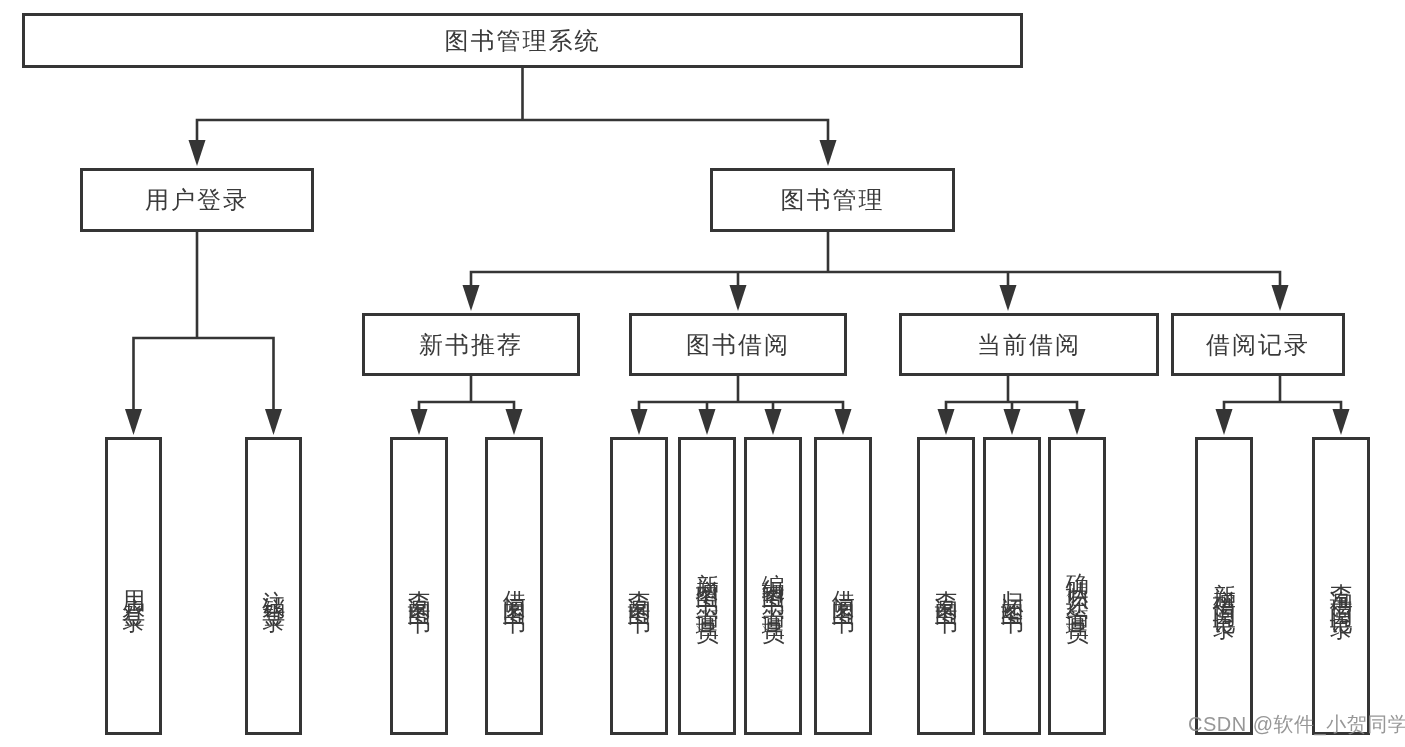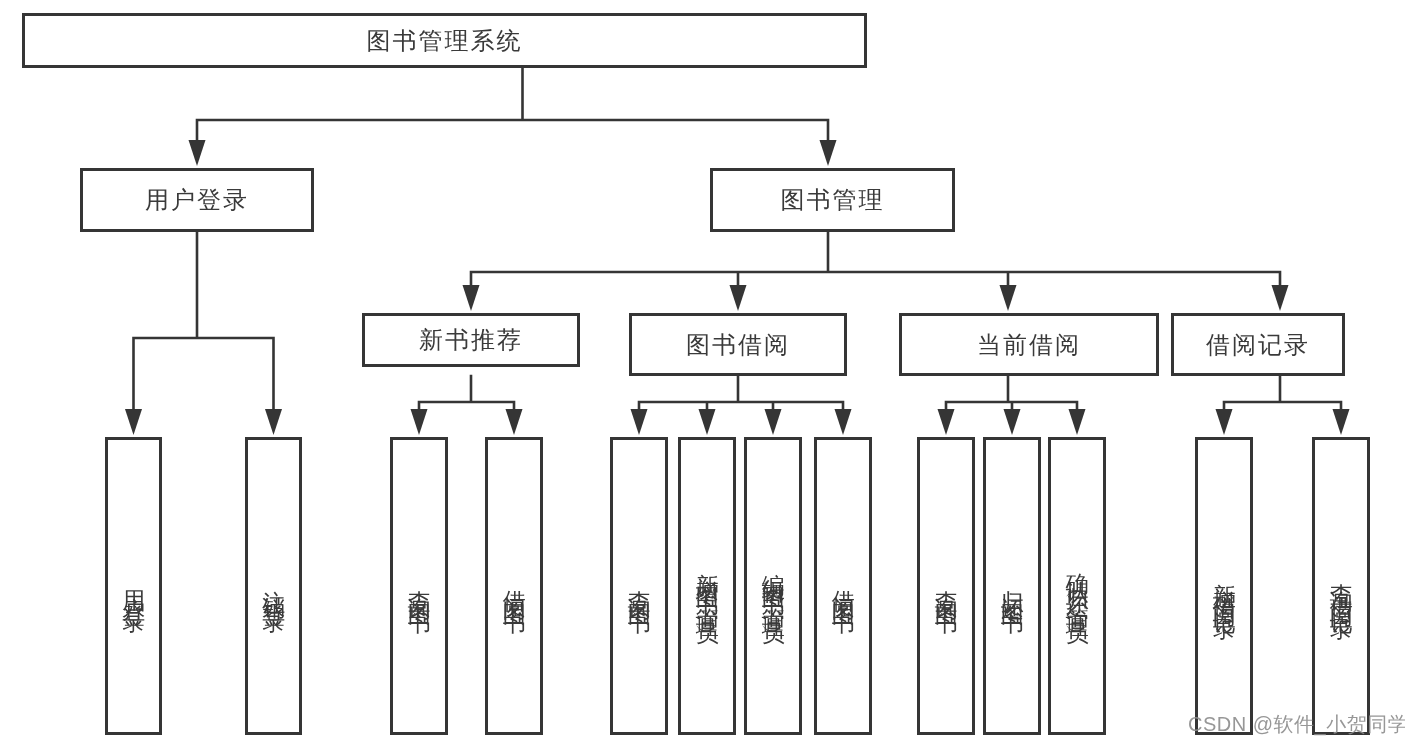--- a/index.html
+++ b/index.html
@@ -86,32 +86,32 @@
         <polygon points="764.5,409 781.5,409 773,435"></polygon>
         <polygon points="834.5,409 851.5,409 843,435"></polygon>
         <polygon points="937.5,409 954.5,409 946,435"></polygon>
         <polygon points="1003.5,409 1020.5,409 1012,435"></polygon>
         <polygon points="1068.5,409 1085.5,409 1077,435"></polygon>
         <polygon points="1215.5,409 1232.5,409 1224,435"></polygon>
         <polygon points="1332.5,409 1349.5,409 1341,435"></polygon>
       </g>
   </svg>
 
-  <div class="box" style="left:22px; top:13px; width:845px; height:55px;">
+  <div class="box" style="left:22px; top:13px; width:1001px; height:55px;">
     <span class="h-label">图书管理系统</span>
   </div>
 
   <div class="box" style="left:80px; top:168px; width:234px; height:64px;">
     <span class="h-label">用户登录</span>
   </div>
   <div class="box" style="left:710px; top:168px; width:245px; height:64px;">
     <span class="h-label">图书管理</span>
   </div>
 
-  <div class="box" style="left:362px; top:313px; width:218px; height:54px;">
+  <div class="box" style="left:362px; top:313px; width:218px; height:63px;">
     <span class="h-label">新书推荐</span>
   </div>
   <div class="box" style="left:629px; top:313px; width:218px; height:63px;">
     <span class="h-label">图书借阅</span>
   </div>
   <div class="box" style="left:899px; top:313px; width:260px; height:63px;">
     <span class="h-label">当前借阅</span>
   </div>
   <div class="box" style="left:1171px; top:313px; width:174px; height:63px;">
     <span class="h-label">借阅记录</span>

